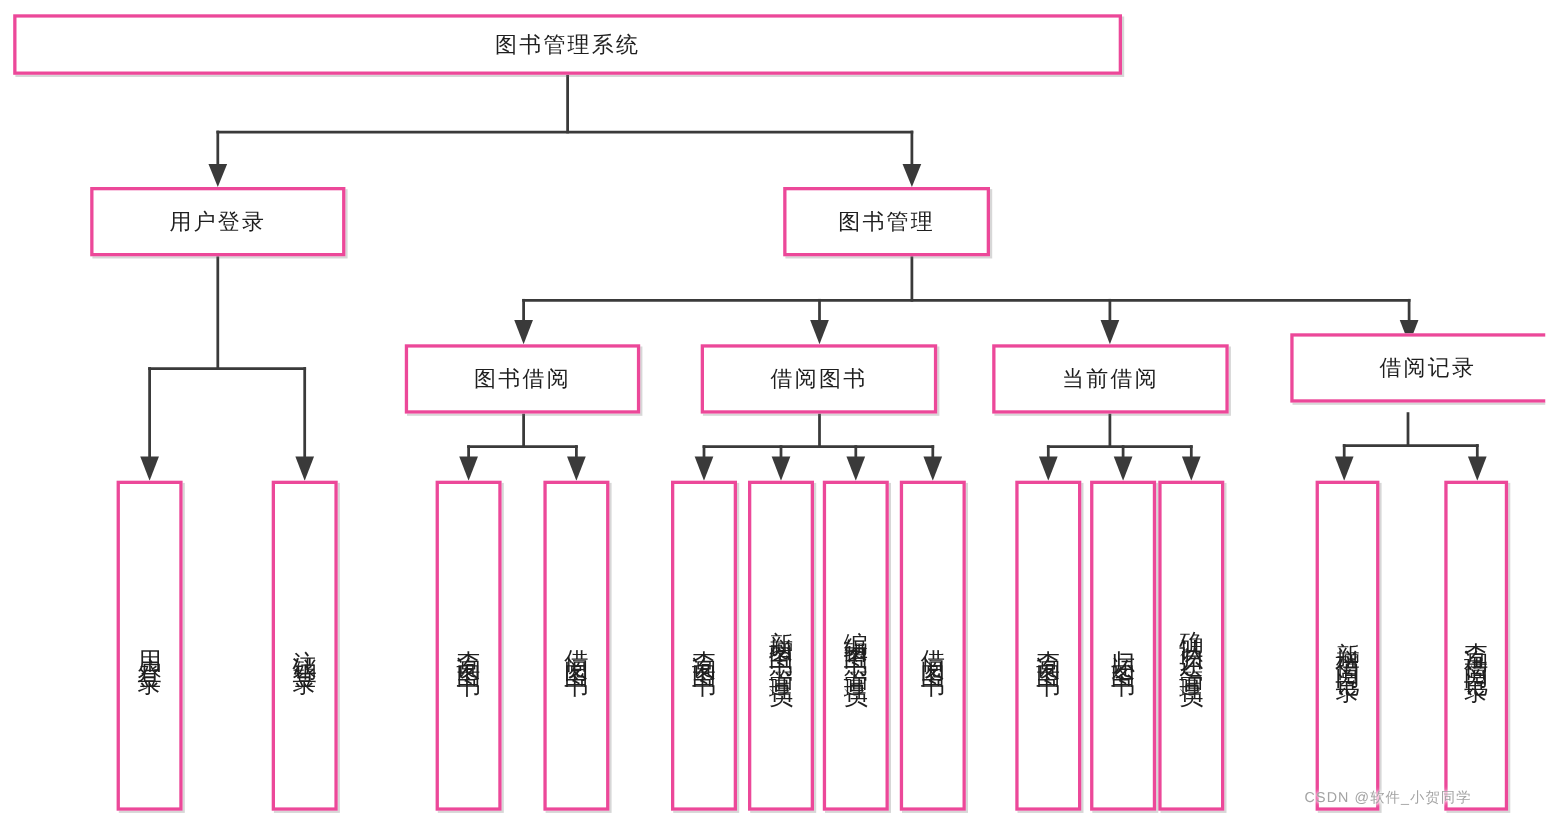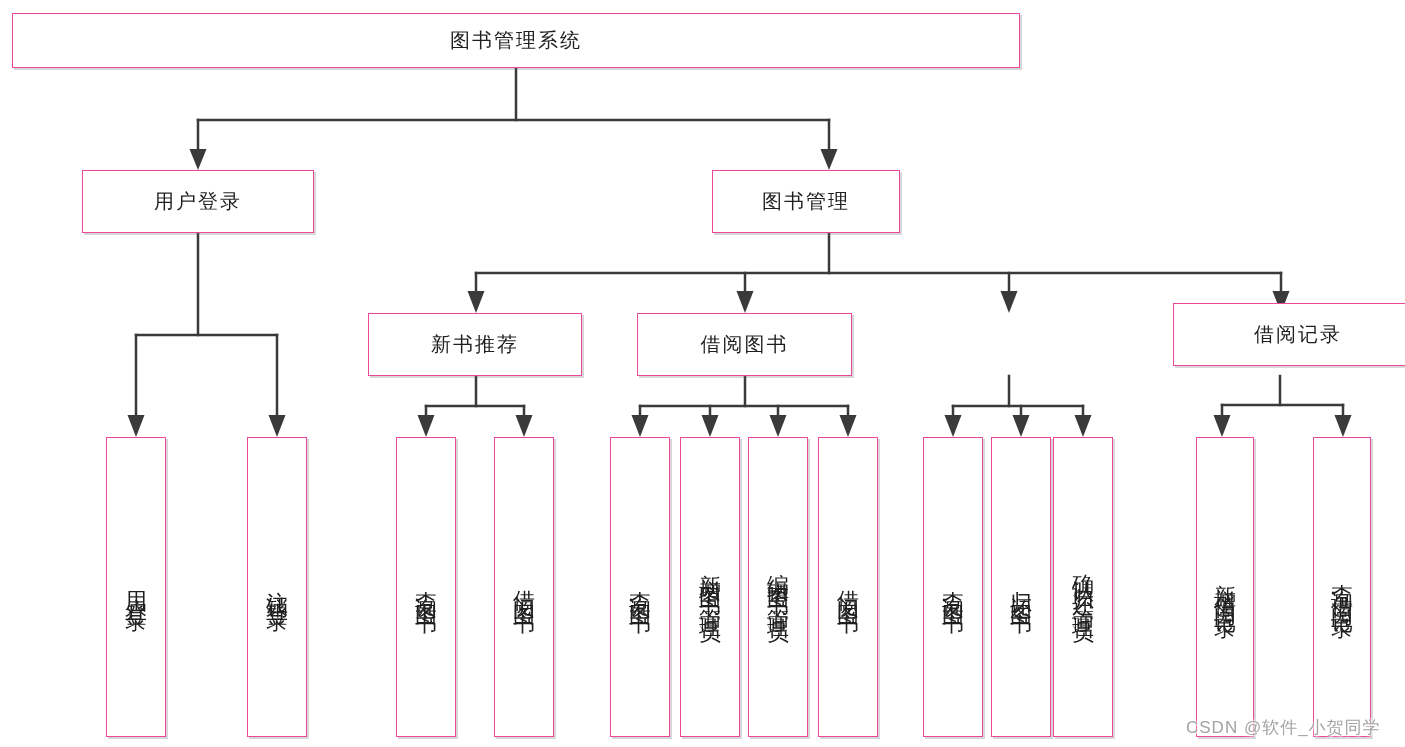--- a/index.html
+++ b/index.html
@@ -9,21 +9,21 @@
     height: 747px;
     background: #ffffff;
     font-family: "Liberation Sans", sans-serif;
     overflow: hidden;
   }
   svg.wires { position: absolute; left: 0; top: 0; z-index: 1; }
   .node {
     position: absolute;
     box-sizing: border-box;
     background: #ffffff;
-    border: 1px solid #ec4899;
+    border: 3px solid #ec4899;
     box-shadow: 2px 2px 0 rgba(110,110,110,0.28);
     display: flex;
     align-items: center;
     justify-content: center;
     color: #1f1f1f;
     z-index: 2;
   }
   .node.h span {
     font-size: 20px;
     letter-spacing: 2px;
@@ -34,21 +34,21 @@
     text-orientation: mixed;
     font-size: 22px;
     letter-spacing: 7px;
     line-height: 1;
   }
   .watermark {
     position: absolute;
     left: 1186px;
     top: 716px;
     z-index: 5;
-    font-size: 17px;
+    font-size: 13px;
     letter-spacing: 1px;
     color: #a3a3a3;
     white-space: nowrap;
     text-shadow: 0 0 3px #ffffff, 0 0 5px #ffffff, 1px 1px 2px #ffffff;
   }
 </style>
 </head>
 <body>
 
 <div class="stage">
@@ -136,25 +136,28 @@
   </div>
 
   <div class="node h" style="left:82px; top:170px; width:232px; height:63px">
     <span>用户登录</span>
   </div>
   <div class="node h" style="left:712px; top:170px; width:188px; height:63px">
     <span>图书管理</span>
   </div>
 
   <div class="node h" style="left:368px; top:313px; width:214px; height:63px">
-    <span>新书推荐</span>
+    <span>图书借阅</span>
   </div>
   <div class="node h" style="left:637px; top:313px; width:215px; height:63px">
     <span>借阅图书</span>
   </div>
+  <div class="node h" style="left:902px; top:313px; width:215px; height:63px">
+    <span>当前借阅</span>
+  </div>
   <div class="node h" style="left:1173px; top:303px; width:250px; height:63px">
     <span>借阅记录</span>
   </div>
 
   <div class="node v" style="left:106px; top:437px; width:60px; height:300px">
     <span>用户登录</span>
   </div>
   <div class="node v" style="left:247px; top:437px; width:60px; height:300px">
     <span>注销登录</span>
   </div>

